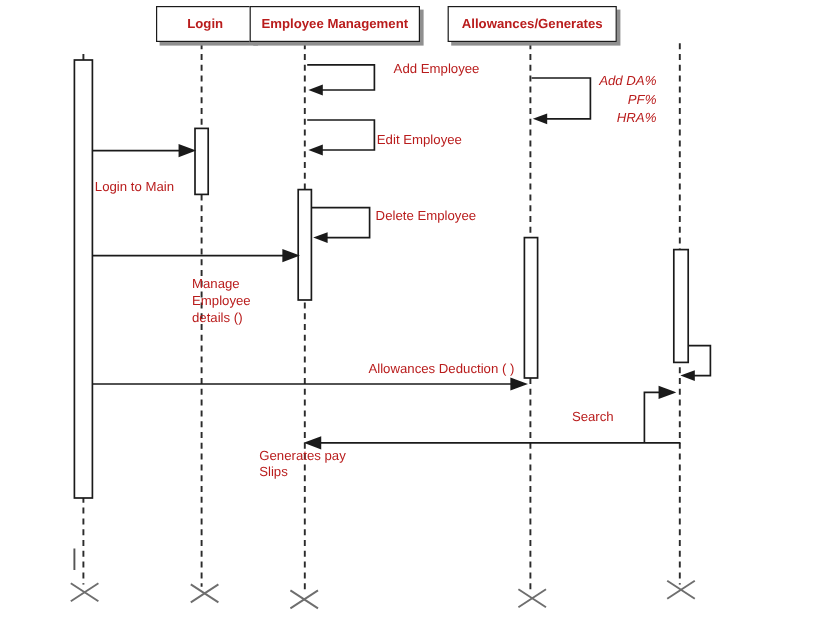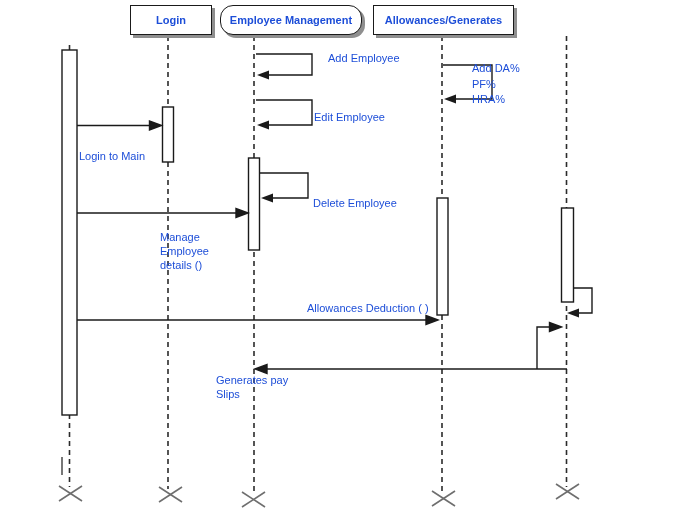--- a/index.html
+++ b/index.html
@@ -1,21 +1,21 @@
 <!DOCTYPE html>
 <html><head>
 <meta charset="utf-8">
 <style>
   html,body{margin:0;padding:0;background:#ffffff;}
   #stage{
     position:relative;
     width:680px;height:518px;
     background:#ffffff;
     font-family:"Liberation Sans","DejaVu Sans",sans-serif;
-    color:#1d4ed8;
+    color:#b91c1c;
     overflow:hidden;
   }
   #diagram-svg{position:absolute;left:0;top:0;}
   .actor-box{
     position:absolute;
     height:28px;
     border:1.6px solid #1a1a1a;
     background:#ffffff;
     box-shadow:3px 3px 0 #8f8f8f;
     display:flex;align-items:center;justify-content:center;
@@ -109,50 +109,51 @@
           <line x1="556" y1="499" x2="579" y2="484"></line>
       </g>
     </g>
 
     <line x1="62" y1="457" x2="62" y2="475" stroke="#555555" stroke-width="1.6"></line>
   </svg>
 
   <div class="actor-box" style="left:130px;top:5px;width:80px;">
     <span>Login</span>
   </div>
-  <div class="actor-box" style="left:220px;top:5px;width:140px;border-radius:13px;">
+  <div class="actor-box" style="left:208px;top:5px;width:140px;">
     <span>Employee Management</span>
   </div>
   <div class="actor-box" style="left:373px;top:5px;width:139px;">
     <span>Allowances/Generates</span>
   </div>
 
   <div class="msg-label" style="left:79px;top:110px;margin-top:40px;">Login to Main</div>
 
   <div class="msg-label" style="left:316px;top:52px;margin-left:12px;">Add Employee</div>
 
   <div class="msg-label" style="left:314px;top:111px;">Edit Employee</div>
 
-  <div class="msg-label" style="left:313px;top:197px;">Delete Employee</div>
+  <div class="msg-label" style="left:313px;top:174px;">Delete Employee</div>
 
-  <div class="msg-label multiline" style="left:472px;top:61px;width:58px;text-align:left;line-height:15.5px;">
+  <div class="msg-label multiline" style="left:489px;top:61px;width:58px;text-align:right;line-height:15.5px;font-style:italic;">
     <div>Add DA%</div>
     <div>PF%</div>
     <div>HRA%</div>
   </div>
 
   <div class="msg-label multiline" style="left:160px;top:230px;line-height:14px;">
     <div>Manage</div>
     <div>Employee</div>
     <div>details ()</div>
   </div>
 
   <div class="msg-label" style="left:307px;top:302px;">Allowances Deduction ( )</div>
 
   <div class="msg-label multiline" style="left:452px;top:339px;width:84px;text-align:center;line-height:18px;">
+    <div>Search</div>
   </div>
 
   <div class="msg-label multiline" style="left:172px;top:373px;line-height:14px;margin-left:44px;">
     <div>Generates pay</div>
     <div>Slips</div>
   </div>
 
 </div>
 
 </body></html>

